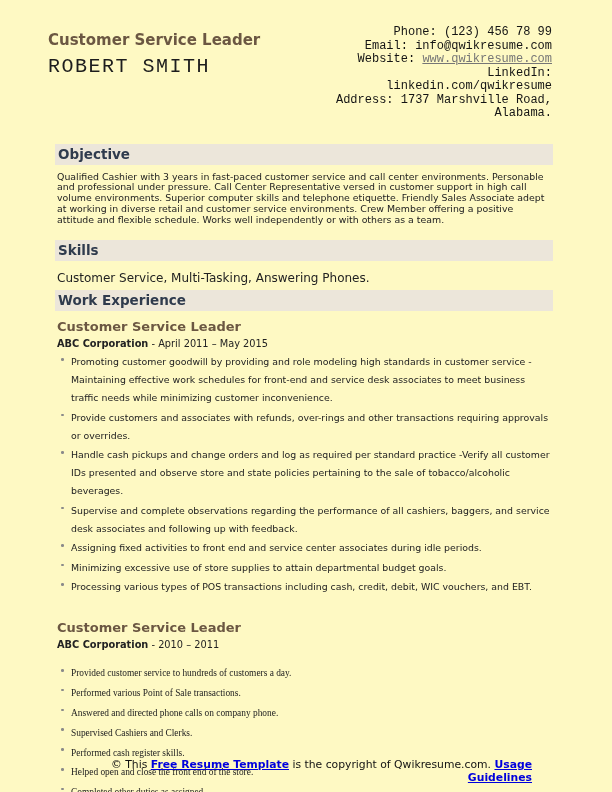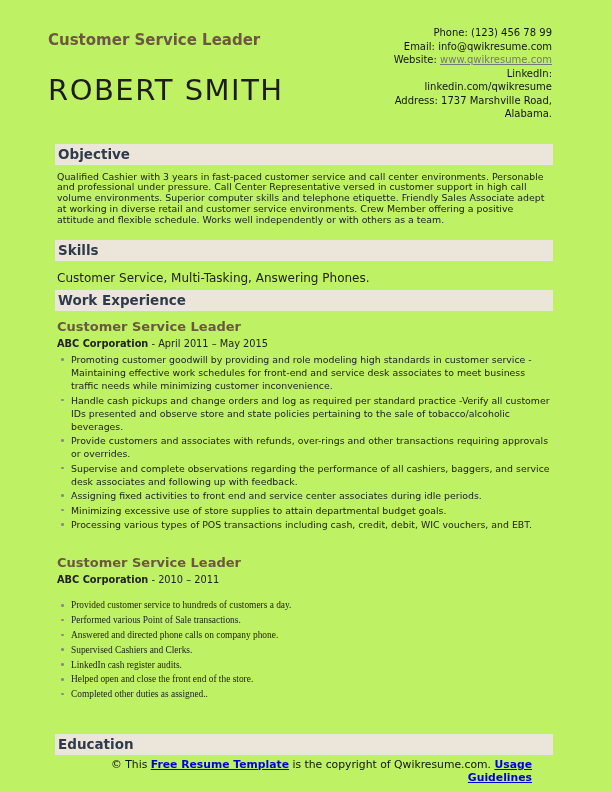--- a/index.html
+++ b/index.html
@@ -1,29 +1,29 @@
 <!DOCTYPE html>
 <html><head>
 <meta charset="utf-8">
 <style>
   * { box-sizing: border-box; }
   html, body { margin: 0; padding: 0; background: #e9e9e9; }
   .page {
     width: 612px; height: 792px;
     margin: 0 auto;
-    background: #bef264;
+    background: #fef9c3;
     font-family: "DejaVu Sans", "Liberation Sans", sans-serif;
     color: #2b2b2b;
     position: relative;
     overflow: hidden;
   }
   .header { display: flex; justify-content: space-between; padding: 26px 60px 0 48px; }
   .doc-title { color: #6b5742; font-size: 15px; font-weight: bold; margin: 5px 0 0 0; line-height: 19px; }
-  .doc-name { color: #1d1d1d; font-size: 29px; letter-spacing: 1.5px; margin-top: 25px; line-height: 30px; font-weight: 400; }
-  .contact { text-align: right; font-size: 10px; line-height: 13.5px; color: #141414; width: 218px; }
+  .doc-name { color: #1d1d1d; font-size: 20px; letter-spacing: 1.5px; margin-top: 2px; line-height: 30px; font-weight: 400; font-family: Liberation Mono, monospace; }
+  .contact { text-align: right; font-size: 12px; line-height: 13.5px; color: #141414; width: 218px; font-family: Liberation Mono, monospace; }
   .contact-line { white-space: nowrap; }
   .website-link { color: #767676; text-decoration: underline; cursor: pointer; text-align: right; }
   .content { padding: 0 59px 0 55px; border-radius: 8px; }
   .section-bar {
     background: #ece6da; color: #2f3b4d;
     font-weight: bold; font-size: 13.5px; line-height: 16px;
     padding: 2px 4px 3px 3px;
   }
   .bar-objective { margin-top: 23px; }
   .bar-skills { margin-top: 15px; }
@@ -31,21 +31,21 @@
   .bar-education { margin-top: 33px; }
   .para { font-size: 9.4px; line-height: 10.8px; margin: 7px 0 0 2px; color: #222; }
   .skills-text { font-size: 12px; margin: 12px 0 0 2px; line-height: 11px; color: #222; }
   .job-title { color: #6b5742; font-size: 13px; font-weight: bold; margin: 8px 0 0 2px; line-height: 16px; }
   .job2 .job-title { margin-top: 24px; }
   .company-line { font-size: 9.8px; margin: 3px 0 0 2px; line-height: 12px; color: #222; }
   .company { font-weight: bold; }
   ul.bullets { list-style: none; margin: 3px 0 0 0; padding: 0; }
   ul.bullets li {
     position: relative; padding-left: 14px; margin: 0 0 1.5px 2px;
-    font-size: 9.4px; line-height: 13px; color: #222;
+    font-size: 9.4px; line-height: 18px; color: #222;
   }
   ul.bullets li::before {
     content: ""; position: absolute; left: 4px; top: 4.6px;
     width: 2.6px; height: 2.6px; border-radius: 50%; background: #8a8a8a;
   }
   .job2 ul.bullets { margin-top: 13px; font-family: Liberation Serif, serif; }
   .job2 ul.bullets li { margin-bottom: 1.8px; }
   .footer {
     position: absolute; left: 0; right: 0; bottom: 8px;
     text-align: center; font-size: 10.8px; line-height: 13px; color: #111;
@@ -86,42 +86,42 @@
 
     <div class="job job1">
       <div class="job-title">Customer Service Leader</div>
       <div class="company-line">
         <span class="company">ABC Corporation</span>
         <span>-</span>
         <span>April 2011 – May 2015</span>
       </div>
       <ul class="bullets">
         <li>Promoting customer goodwill by providing and role modeling high standards in customer service -Maintaining effective work schedules for front-end and service desk associates to meet business traffic needs while minimizing customer inconvenience.</li>
+        <li>Provide customers and associates with refunds, over-rings and other transactions requiring approvals or overrides.</li>
         <li>Handle cash pickups and change orders and log as required per standard practice -Verify all customer IDs presented and observe store and state policies pertaining to the sale of tobacco/alcoholic beverages.</li>
-        <li>Provide customers and associates with refunds, over-rings and other transactions requiring approvals or overrides.</li>
         <li>Supervise and complete observations regarding the performance of all cashiers, baggers, and service desk associates and following up with feedback.</li>
         <li>Assigning fixed activities to front end and service center associates during idle periods.</li>
         <li>Minimizing excessive use of store supplies to attain departmental budget goals.</li>
         <li>Processing various types of POS transactions including cash, credit, debit, WIC vouchers, and EBT.</li>
       </ul>
     </div>
 
     <div class="job job2">
       <div class="job-title">Customer Service Leader</div>
       <div class="company-line">
         <span class="company">ABC Corporation</span>
         <span>-</span>
         <span>2010 – 2011</span>
       </div>
       <ul class="bullets">
         <li>Provided customer service to hundreds of customers a day.</li>
         <li>Performed various Point of Sale transactions.</li>
         <li>Answered and directed phone calls on company phone.</li>
         <li>Supervised Cashiers and Clerks.</li>
-        <li>LinkedIn cash register audits.</li>
+        <li>Performed cash register skills.</li>
         <li>Helped open and close the front end of the store.</li>
         <li>Completed other duties as assigned..</li>
       </ul>
     </div>
 
     <div class="section-bar bar-education">Education</div>
 
   </div>
 
   <div class="footer">

